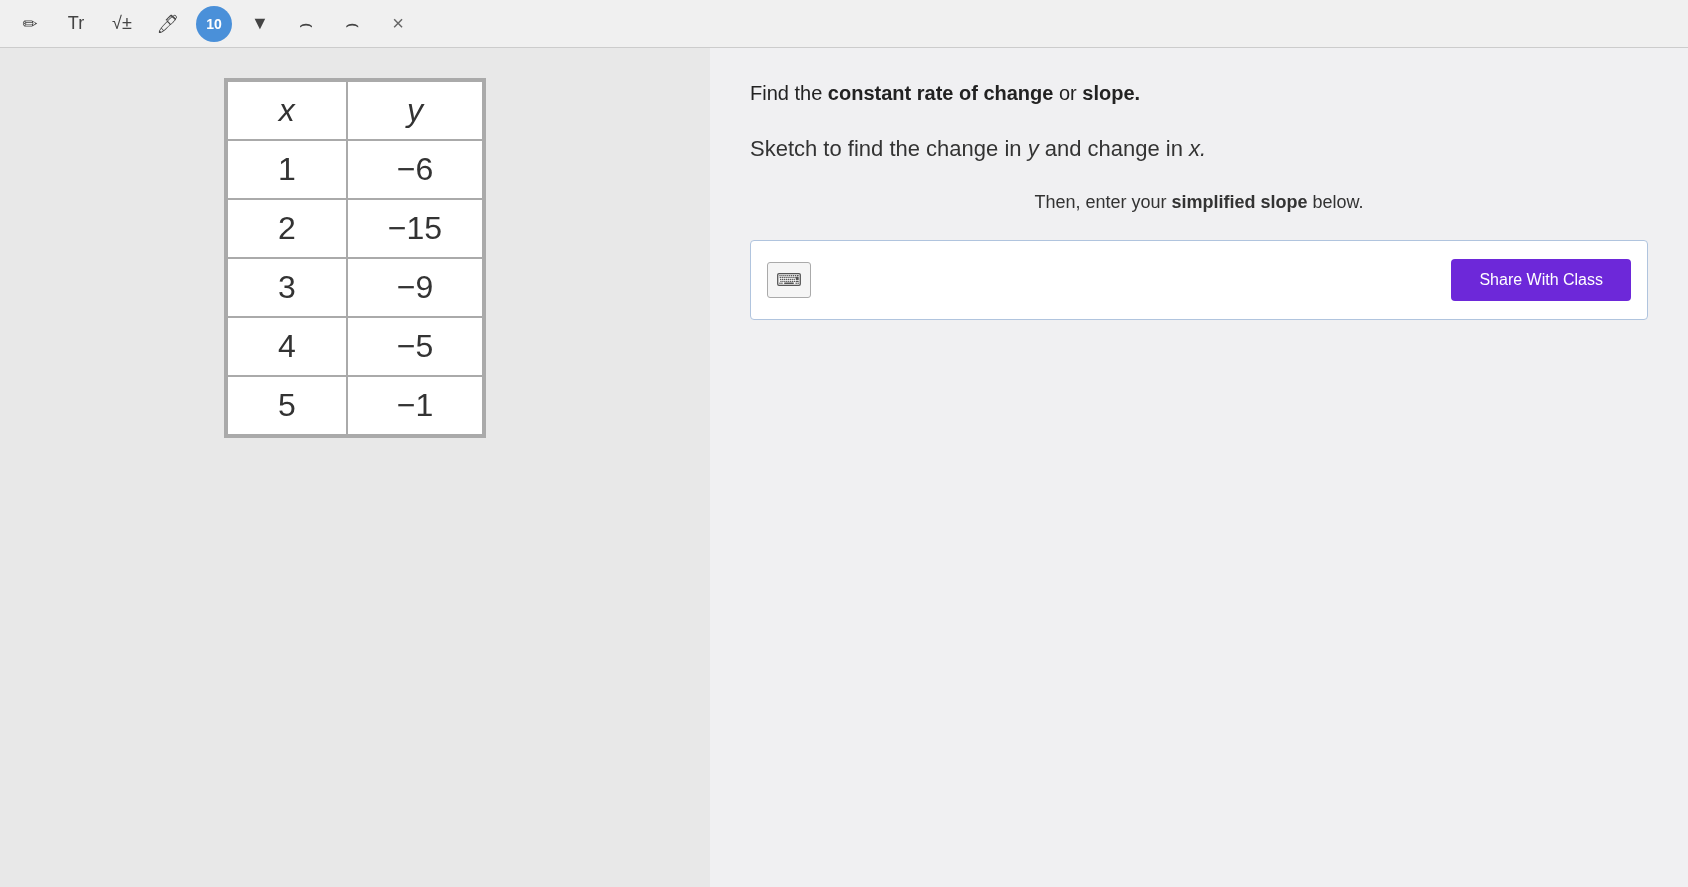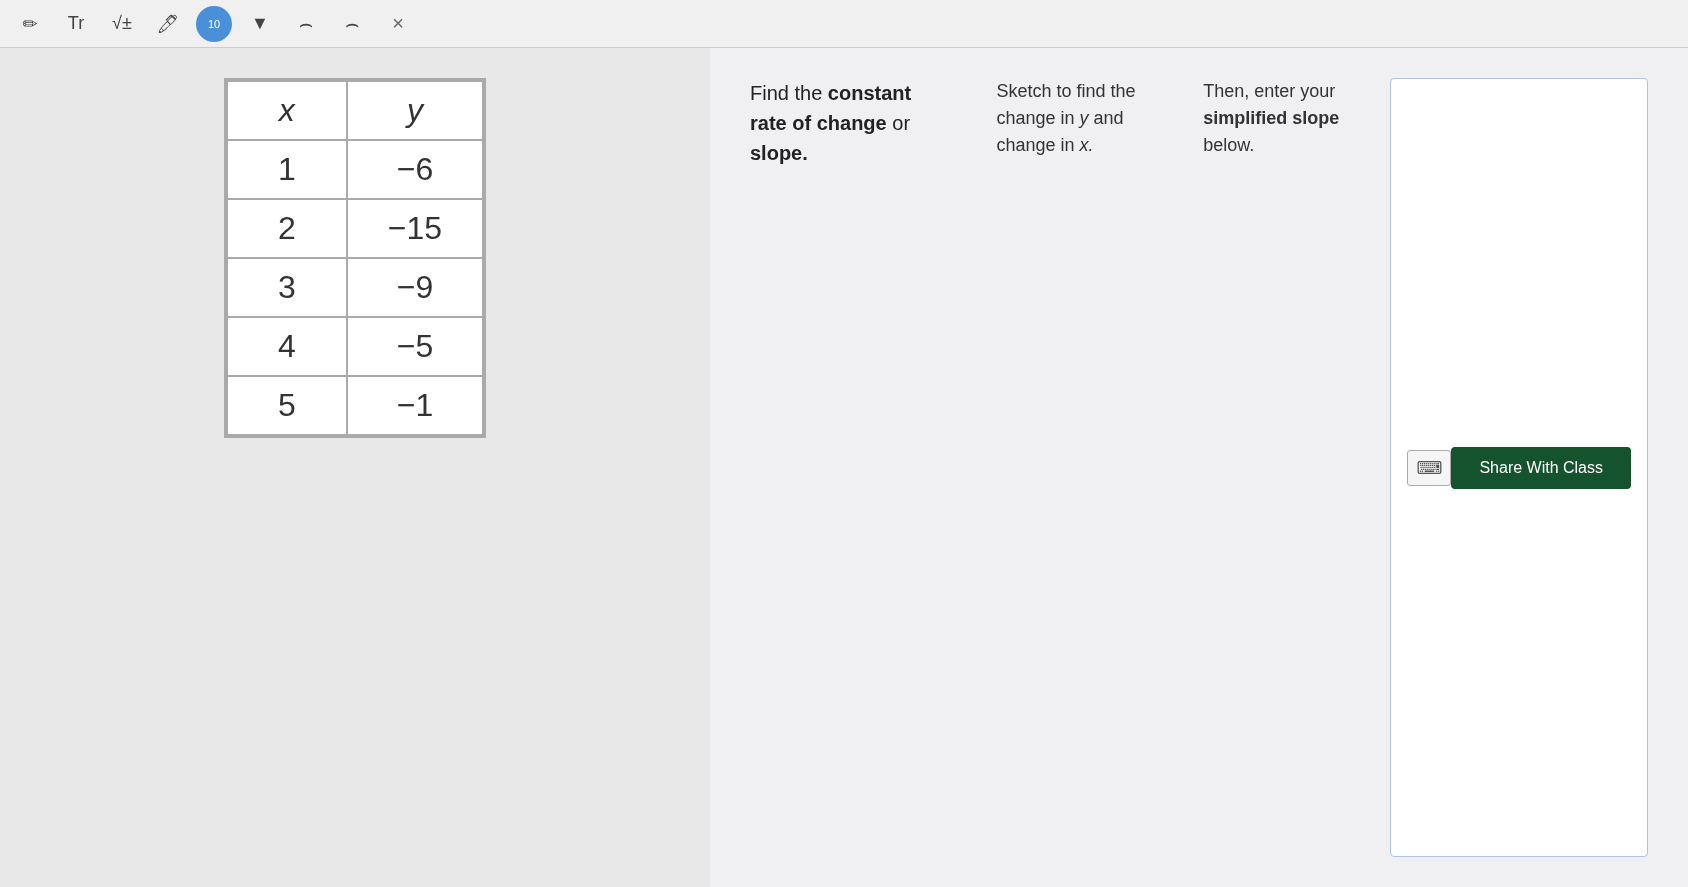--- a/index.html
+++ b/index.html
@@ -39,22 +39,22 @@
       cursor: pointer;
       font-size: 18px;
       color: #444;
       border-radius: 4px;
     }
 
     .toolbar-btn.circle {
       background-color: #4a90d9;
       color: white;
       border-radius: 50%;
-      font-size: 11px;
-      font-weight: normal;
+      font-size: 14px;
+      font-weight: bold;
     }
 
     .toolbar-close {
       font-size: 20px;
       color: #666;
     }
 
     .main-content {
       display: flex;
       flex: 1;
@@ -93,49 +93,49 @@
       font-weight: normal;
       font-style: italic;
       font-size: 32px;
     }
 
     .right-panel {
       flex: 1;
       background-color: #f0f0f2;
       padding: 30px 40px;
       display: flex;
-      flex-direction: row;
-      gap: 40px;
+      flex-direction: column;
+      gap: 24px;
     }
 
     .instruction-title {
       font-size: 20px;
       color: #222;
       line-height: 1.5;
     }
 
     .instruction-title .bold {
       font-weight: bold;
     }
 
     .instruction-subtitle {
-      font-size: 18px;
+      font-size: 22px;
       color: #333;
       line-height: 1.5;
-      margin-left: 32px;
     }
 
     .instruction-subtitle .italic {
       font-style: italic;
     }
 
     .instruction-enter {
       font-size: 18px;
       color: #333;
       line-height: 1.5;
+      text-align: center;
     }
 
     .instruction-enter .bold {
       font-weight: bold;
     }
 
     .answer-box {
       background: white;
       border: 1.5px solid #b0c4de;
       border-radius: 4px;
@@ -154,21 +154,21 @@
       height: 36px;
       border: 1.5px solid #aaa;
       border-radius: 3px;
       background: #f5f5f5;
       cursor: pointer;
       font-size: 18px;
       color: #555;
     }
 
     .share-btn {
-      background-color: #14532d;
+      background-color: #6d28d9;
       color: white;
       border: none;
       padding: 12px 28px;
       font-size: 16px;
       border-radius: 4px;
       cursor: pointer;
       white-space: nowrap;
     }
 
     .answer-input-area {

